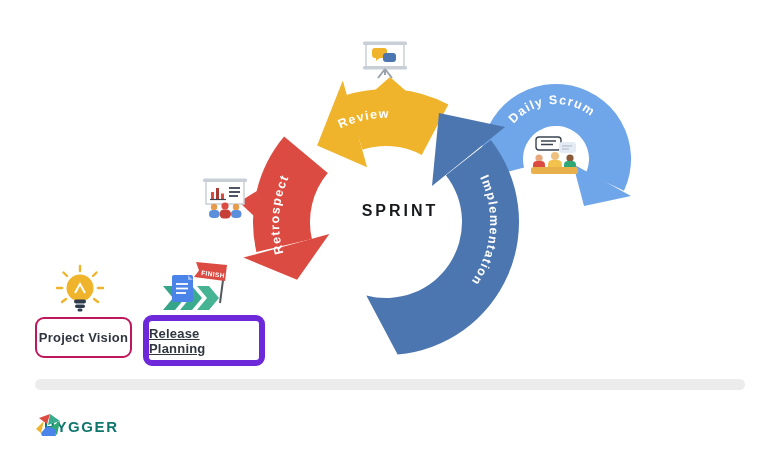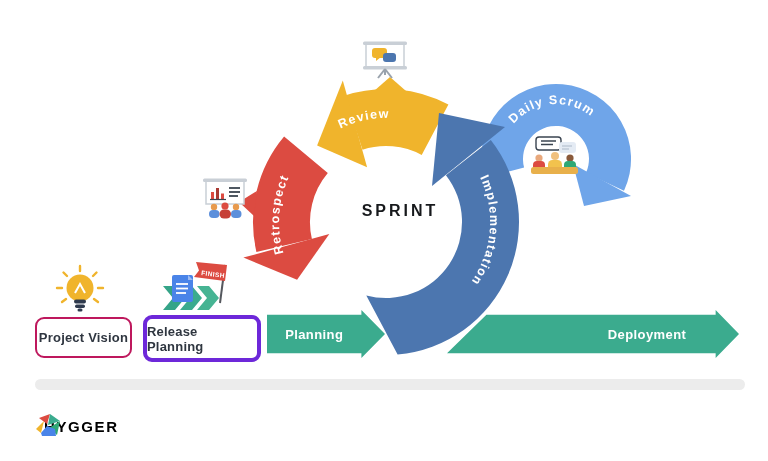--- a/index.html
+++ b/index.html
@@ -6,35 +6,35 @@
   #canvas{position:relative;width:768px;height:461px;background:#ffffff;overflow:hidden;
           font-family:"Liberation Sans",sans-serif;}
   svg{position:absolute;left:0;top:0;}
   .arc-label{font-weight:bold;font-size:12.5px;letter-spacing:1.3px;fill:#ffffff;}
   .sprint{position:absolute;left:326px;top:202px;width:148px;text-align:center;
           font-size:16px;font-weight:bold;letter-spacing:3px;color:#17191c;}
   .stage-box{position:absolute;background:#fff;border-radius:9px;display:flex;
              align-items:center;justify-content:center;font-size:13px;font-weight:bold;
              color:#2f3640;letter-spacing:.2px;}
   .box-vision{left:35px;top:317px;width:93px;height:37px;border:2px solid #be185d;}
-  .box-release{left:143px;top:315px;width:110px;height:39px;border:4px solid #6d28d9;}
+  .box-release{left:143px;top:315px;width:110px;height:39px;border:6px solid #6d28d9;text-decoration:underline;}
   .flow-arrow{position:absolute;top:310px;height:48px;background:#3BAB8E;color:#fff;
               font-size:13px;font-weight:bold;letter-spacing:.4px;}
   .arrow-planning{left:267px;width:118px;
      clip-path:polygon(0 10%,80% 10%,80% 0,100% 50%,80% 100%,80% 90%,0 90%);}
   .arrow-planning span{position:absolute;left:0;top:0;width:80%;height:100%;
      display:flex;align-items:center;justify-content:center;}
   .arrow-deployment{left:447px;width:292px;
      clip-path:polygon(13.5% 10%,92% 10%,92% 0,100% 50%,92% 100%,92% 90%,0 90%);}
   .arrow-deployment span{position:absolute;left:120px;top:0;width:160px;height:100%;
      display:flex;align-items:center;justify-content:center;}
   .track-bar{position:absolute;left:35px;top:379px;width:710px;height:11px;
              border-radius:6px;background:#ECECEC;}
   .brand{position:absolute;left:35px;top:413px;height:26px;display:flex;align-items:center;}
-  .brand-text{margin-left:9px;font-size:15px;font-weight:bold;letter-spacing:1.6px;color:#000000;}
+  .brand-text{margin-left:9px;font-size:15px;font-weight:bold;letter-spacing:1.6px;color:#0f766e;}
 </style>
 </head>
 <body>
 
 <div id="canvas">
 
   <svg width="768" height="461" viewBox="0 0 768 461">
     <defs>
       <path id="tp-review" d="M298.8 165.3 A104 104 0 0 1 442.6 134.8"></path>
       <path id="tp-retro" d="M294.3 277.1 A107 107 0 0 1 302.9 154.7"></path>
@@ -148,26 +148,20 @@
 
   <div class="sprint">SPRINT</div>
 
   <div class="stage-box box-vision">
     <span>Project Vision</span>
   </div>
   <div class="stage-box box-release">
     <span>Release Planning</span>
   </div>
 
-  <div class="flow-arrow arrow-planning">
-    <span>Planning</span>
-  </div>
-  <div class="flow-arrow arrow-deployment">
-    <span>Deployment</span>
-  </div>
 
   <div class="track-bar"></div>
 
   <div class="brand">
     <svg width="26" height="27" viewBox="0 0 26 27">
       <polygon points="4,5 15,1 12,11" fill="#DC4B41"></polygon>
       <polygon points="15,1 25,8 13,12" fill="#3BAB8E"></polygon>
       <polygon points="1,16 9,8 6,20" fill="#F0B42C"></polygon>
       <polygon points="25,8 22,22 14,15" fill="#2FA875"></polygon>
       <polygon points="6,20 12,13 20,16 21,23 7,23" fill="#4A84E8"></polygon>

